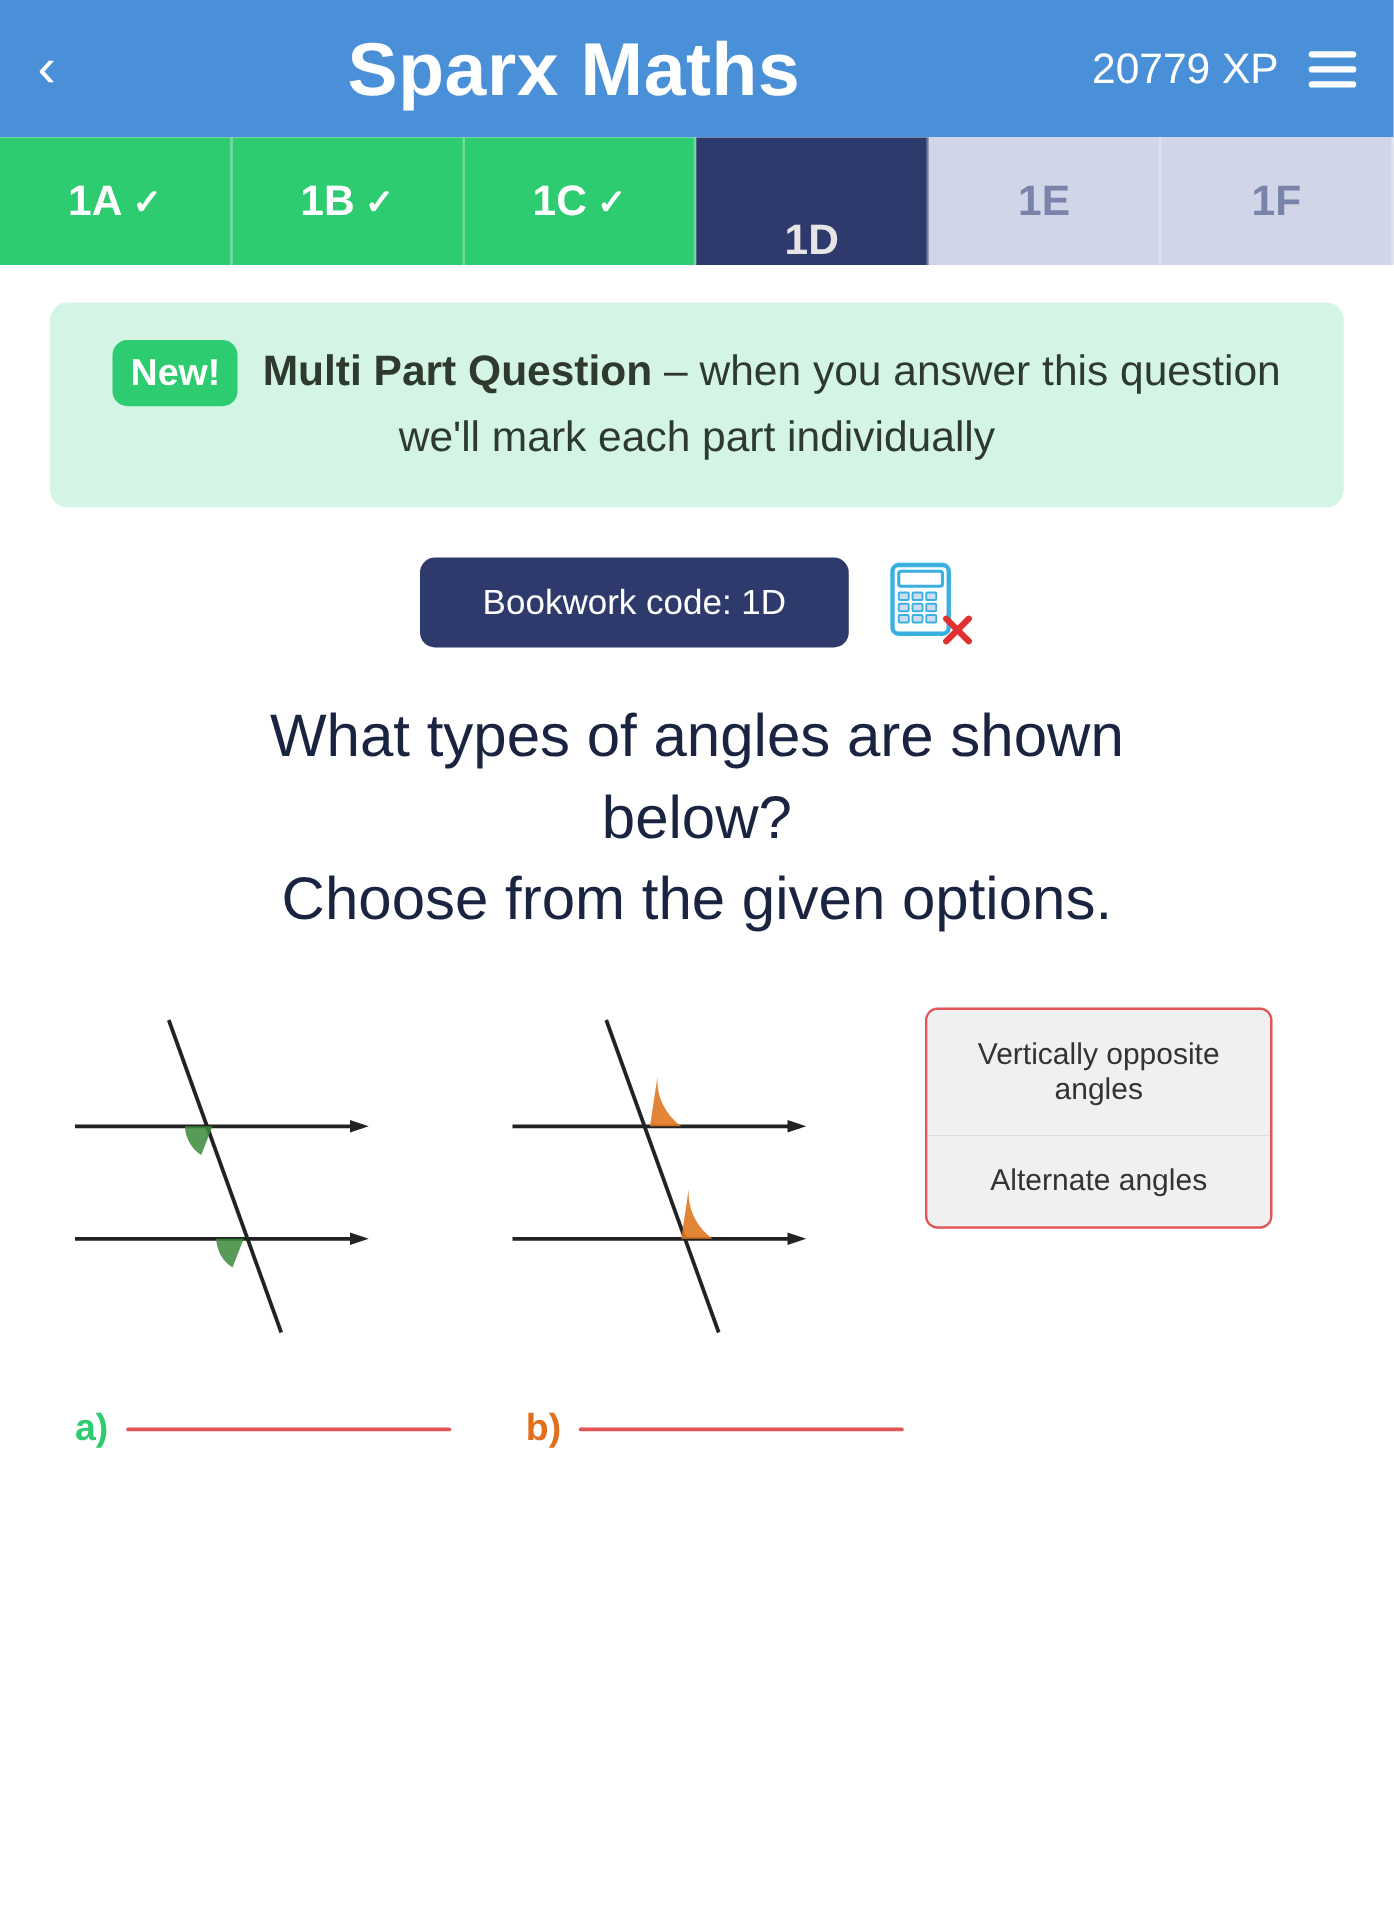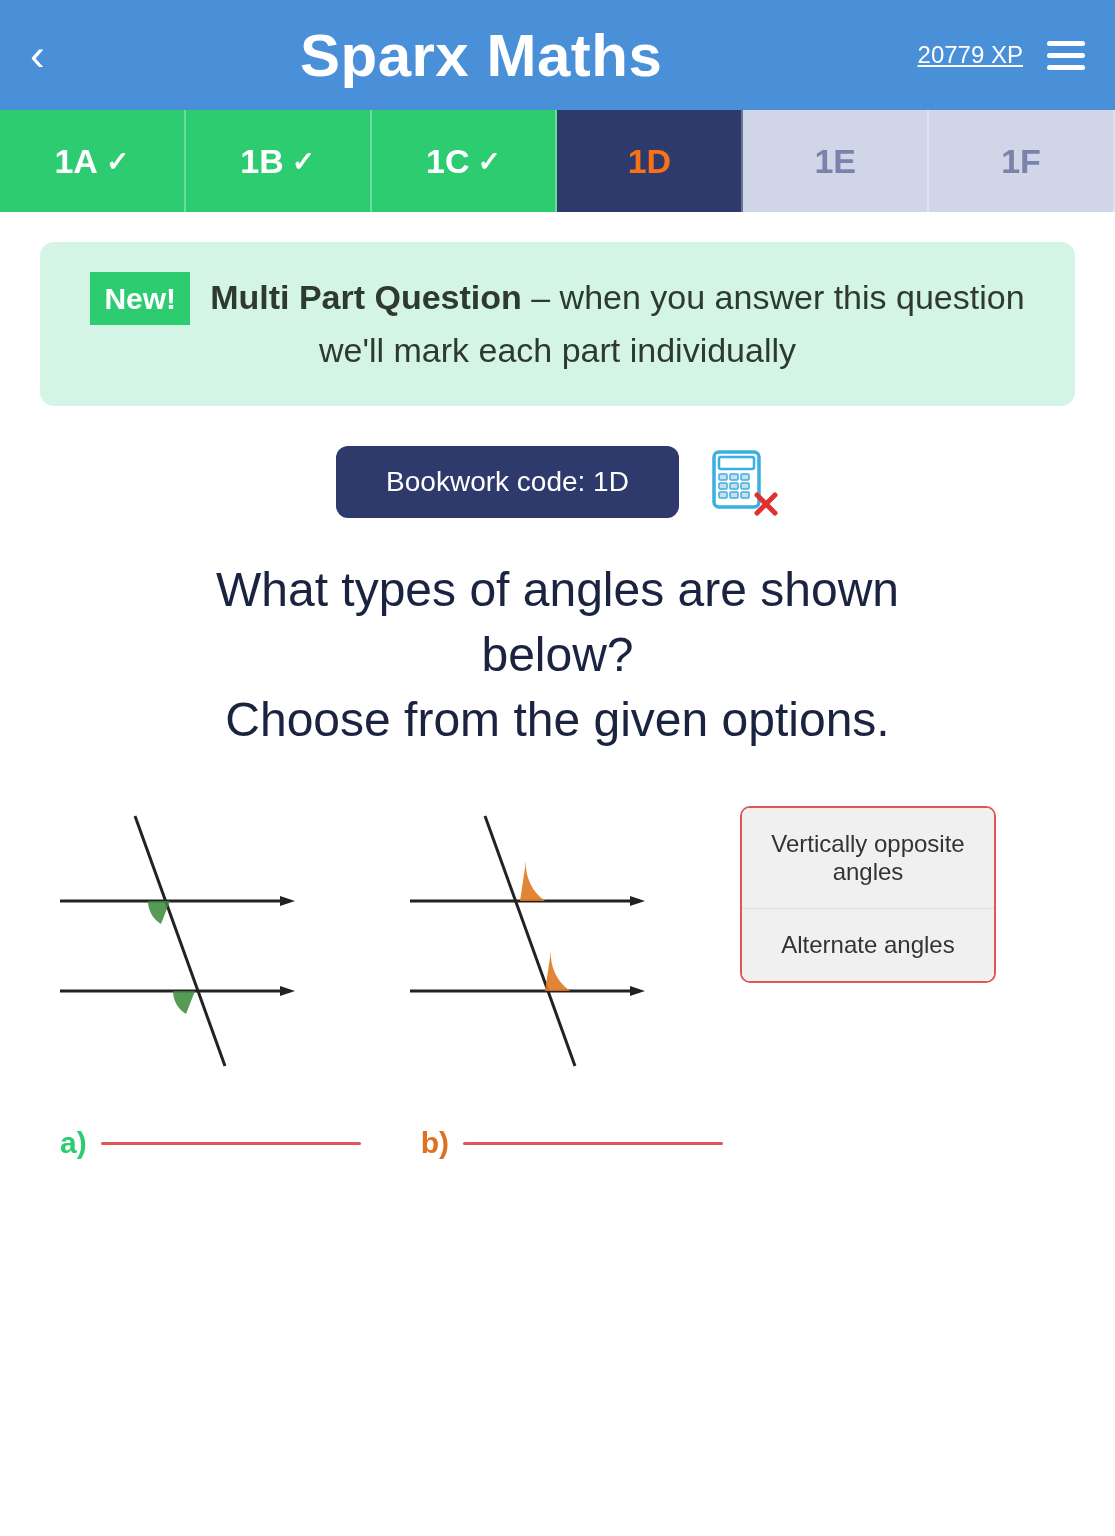--- a/index.html
+++ b/index.html
@@ -32,23 +32,22 @@
       font-weight: 700;
       letter-spacing: 0.5px;
     }
     .header-right {
       display: flex;
       align-items: center;
       gap: 24px;
     }
     .header-xp {
       color: #fff;
-      font-size: 24px;
+      font-size: 34px;
       font-weight: 500;
-      text-decoration: underline;
     }
     .header-menu {
       display: flex;
       flex-direction: column;
       gap: 7px;
       cursor: pointer;
     }
     .header-menu span {
       display: block;
       width: 38px;
@@ -72,21 +71,22 @@
       font-weight: 700;
       cursor: pointer;
       border-right: 2px solid rgba(255,255,255,0.3);
     }
     .tab-complete {
       background: #2ecc71;
       color: #fff;
     }
     .tab-active {
       background: #2d3a6b;
-      color: #f97316;
+      color: #e5e5e5;
+      align-items: flex-end;
     }
     .tab-inactive {
       background: #d0d5e8;
       color: #7a84aa;
     }
     .tab-check {
       margin-left: 8px;
       font-size: 28px;
     }
 
@@ -105,21 +105,21 @@
       font-size: 34px;
       color: #2d3a2d;
       line-height: 1.5;
     }
     .new-badge {
       display: inline-block;
       background: #2ecc71;
       color: #fff;
       font-weight: 700;
       font-size: 30px;
-      border-radius: 0;
+      border-radius: 12px;
       padding: 4px 14px;
       margin-right: 20px;
     }
     .new-banner-bold {
       font-weight: 700;
     }
 
     
     .bookwork-row {
       display: flex;
@@ -166,21 +166,21 @@
       height: 280px;
       position: relative;
       margin-right: 40px;
     }
 
     
     .options-box {
       border: 2.5px solid #e05555;
       border-radius: 10px;
       overflow: hidden;
-      width: 256px;
+      width: 278px;
       margin-top: 10px;
     }
     .option-item {
       padding: 22px 18px;
       font-size: 24px;
       color: #333;
       background: #f0f0f0;
       cursor: pointer;
       border-bottom: 1px solid #ddd;
       text-align: center;

